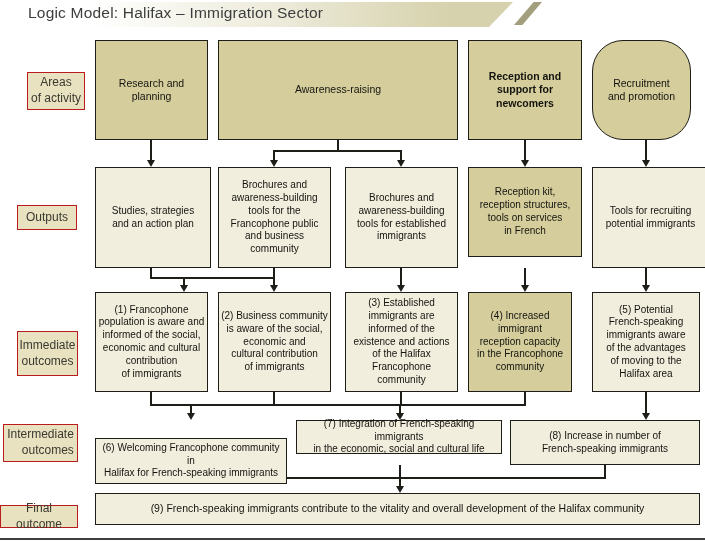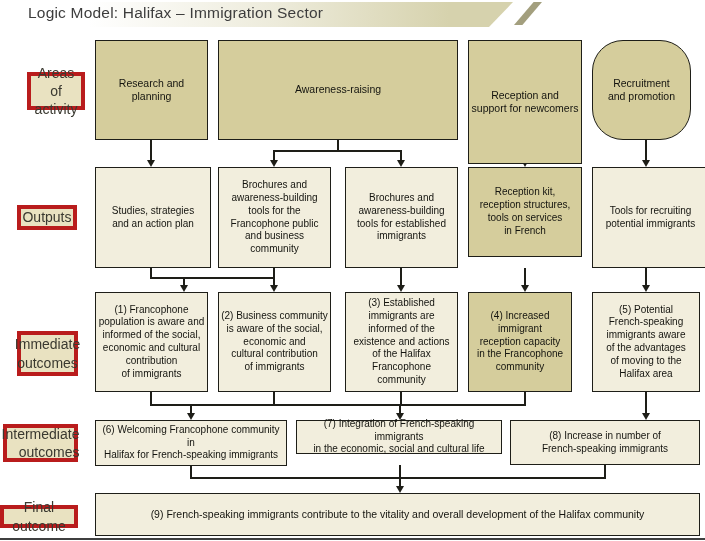--- a/index.html
+++ b/index.html
@@ -25,22 +25,22 @@
     position:absolute; box-sizing:border-box; border:1px solid var(--line,#1e1e18);
     display:flex; align-items:center; justify-content:center;
     text-align:center; white-space:pre-line;
     font-size:10.5px; line-height:1.25; color:#14140f; padding:2px; z-index:2;
   }
   .box.dense { font-size:10px; line-height:1.28; }
   .khaki { background:var(--khaki,#d5cd9c); }
   .cream { background:var(--cream,#f2eedd); }
   .rlabel {
     position:absolute; box-sizing:border-box; background:var(--label-tan,#e9e2c1);
-    border:4px solid #b91c1c; display:flex; align-items:center; justify-content:center;
-    text-align:center; white-space:pre-line; font-size:14px; line-height:1.3;
+    border:1px solid #b91c1c; display:flex; align-items:center; justify-content:center;
+    text-align:center; white-space:pre-line; font-size:12px; line-height:1.3;
     color:#3a3930; z-index:2; padding:1px;
   }
   .vl { position:absolute; width:2px; background:var(--line,#1e1e18); z-index:1; }
   .hl { position:absolute; height:2px; background:var(--line,#1e1e18); z-index:1; }
   .ah {
     position:absolute; width:0; height:0; z-index:1;
     border-left:4px solid transparent; border-right:4px solid transparent;
     border-top:7px solid var(--line,#1e1e18);
   }
   .bottom-rule { position:absolute; left:0; top:538px; width:705px; height:2px; background:#3f3f3f; }
@@ -58,21 +58,21 @@
 of activity</div>
   <div class="rlabel" style="left:17px; top:205px; width:60px; height:25px;">Outputs</div>
   <div class="rlabel" style="left:17px; top:331px; width:61px; height:45px;">Immediate
 outcomes</div>
   <div class="rlabel" style="left:3px; top:424px; width:75px; height:38px;text-align:right;">Intermediate
 outcomes</div>
   <div class="rlabel" style="left:0px; top:505px; width:78px; height:23px;">Final outcome</div>
 
   <div class="box khaki" style="left:95px; top:40px; width:113px; height:100px;">Research and planning</div>
   <div class="box khaki" style="left:218px; top:40px; width:240px; height:100px;">Awareness-raising</div>
-  <div class="box khaki" style="left:468px; top:40px; width:114px; height:124px;">Reception and
+  <div class="box khaki" style="left:468px; top:40px; width:114px; height:100px;font-weight:bold;">Reception and
 support for newcomers</div>
   <div class="box khaki" style="left:592px; top:40px; width:99px; height:100px;border-radius:31px;">Recruitment
 and promotion</div>
 
   <div class="box cream dense" style="left:95px; top:167px; width:116px; height:101px;">Studies, strategies
 and an action plan</div>
   <div class="box cream dense" style="left:218px; top:167px; width:113px; height:101px;">Brochures and
 awareness-building
 tools for the
 Francophone public
@@ -109,28 +109,28 @@
 reception capacity
 in the Francophone
 community</div>
   <div class="box cream dense" style="left:592px; top:292px; width:108px; height:100px;">(5) Potential
 French-speaking
 immigrants aware
 of the advantages
 of moving to the
 Halifax area</div>
 
-  <div class="box cream dense" style="left:95px; top:420px; width:192px; height:46px;">(6) Welcoming Francophone community in
+  <div class="box cream dense" style="left:95px; top:438px; width:192px; height:46px;">(6) Welcoming Francophone community in
 Halifax for French-speaking immigrants</div>
   <div class="box cream dense" style="left:296px; top:420px; width:206px; height:34px;">(7) Integration of French-speaking immigrants
 in the economic, social and cultural life</div>
   <div class="box cream dense" style="left:510px; top:420px; width:190px; height:45px;">(8) Increase in number of
 French-speaking immigrants</div>
 
-  <div class="box cream" style="left:95px; top:493px; width:605px; height:43px;">(9) French-speaking immigrants contribute to the vitality and overall development of the Halifax community</div>
+  <div class="box cream" style="left:95px; top:493px; width:605px; height:32px;">(9) French-speaking immigrants contribute to the vitality and overall development of the Halifax community</div>
 
   <div class="vl" style="left:150px; top:140px; height:21px;"></div>
   <div class="ah" style="left:147px; top:160px;"></div>
   <div class="vl" style="left:337px; top:140px; height:12px;"></div>
   <div class="hl" style="left:273px; top:150px; width:129px;"></div>
   <div class="vl" style="left:273px; top:151px; height:10px;"></div>
   <div class="ah" style="left:270px; top:160px;"></div>
   <div class="vl" style="left:400px; top:151px; height:10px;"></div>
   <div class="ah" style="left:397px; top:160px;"></div>
   <div class="vl" style="left:524px; top:140px; height:21px;"></div>

